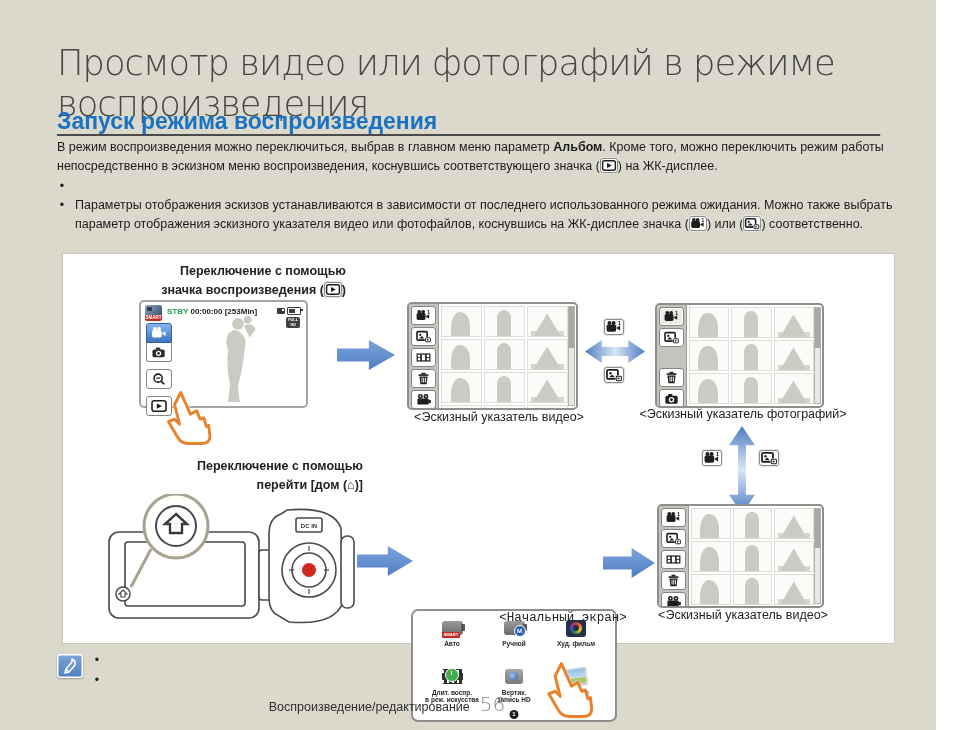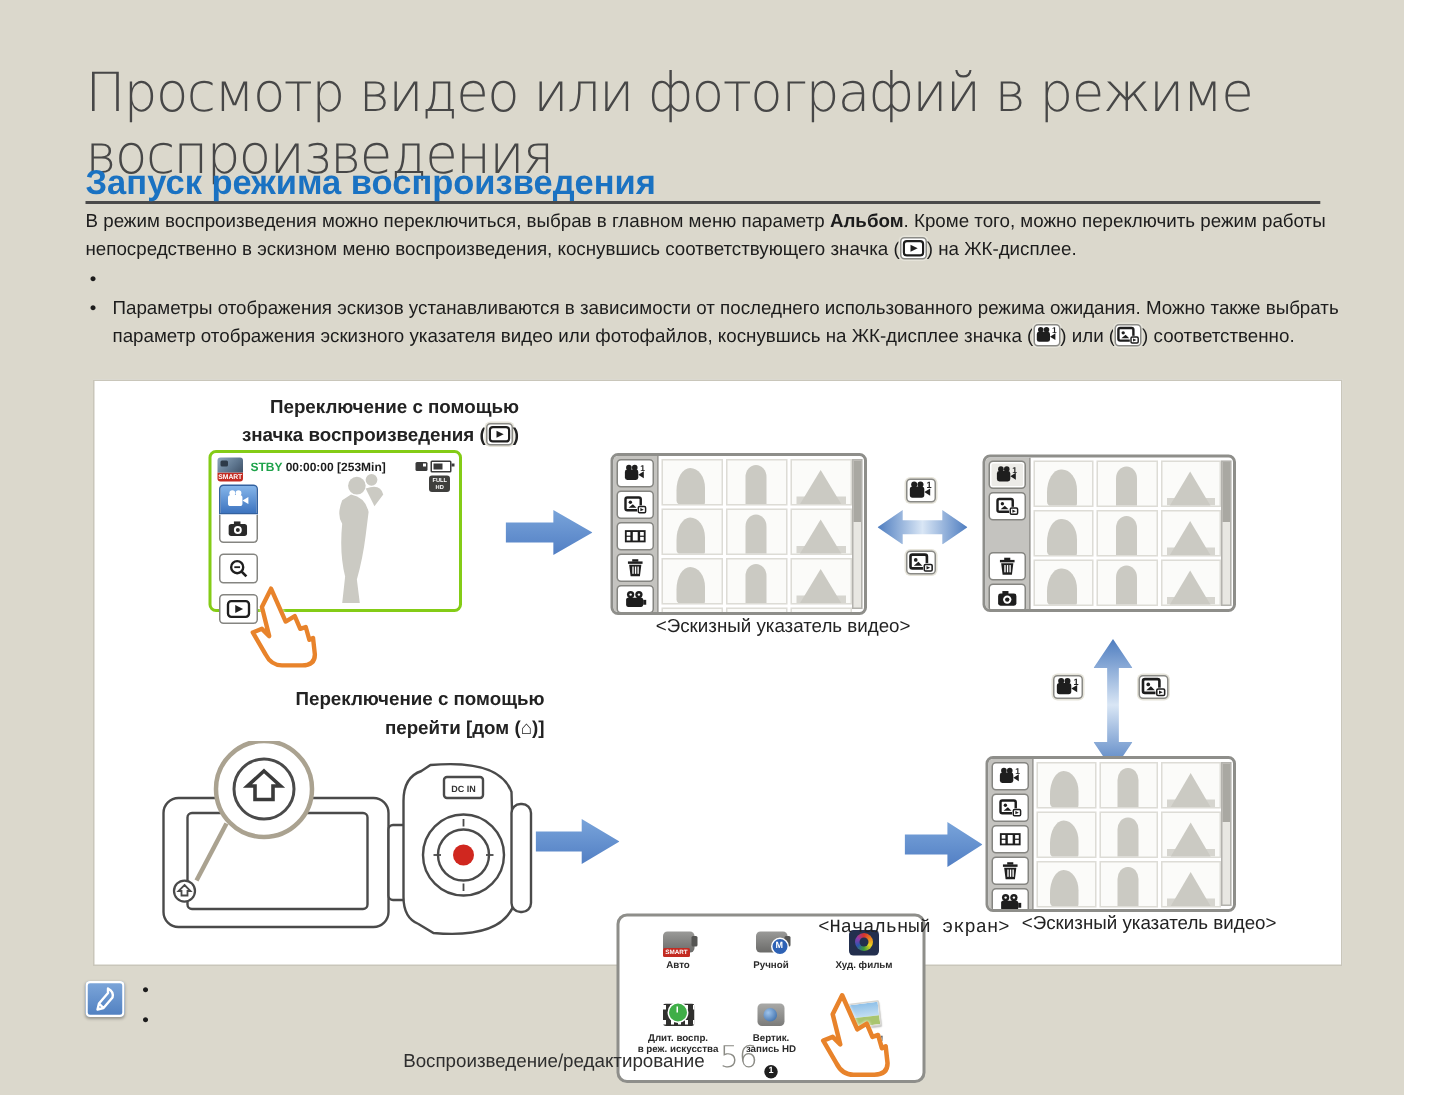--- a/index.html
+++ b/index.html
@@ -56,24 +56,24 @@
           border-radius:48% 52% 12% 22%/62% 55% 10% 14%;}
   .cell:nth-child(3n+2)::after{left:30%;top:12%;width:36%;height:92%;
           border-radius:50% 50% 8% 8%/30% 30% 4% 4%;}
   .cell:nth-child(3n)::after{left:12%;top:22%;width:74%;height:82%;
           clip-path:polygon(50% 0,100% 100%,0 100%);}
   .cell:nth-child(3n)::before{content:"";position:absolute;left:8%;bottom:0;width:84%;height:18%;
           background:#d6d5cf;}
   .t-scroll{position:absolute;right:1px;top:2px;bottom:2px;width:5px;background:#e8e7e2;
           border:1px solid #b3b2ad;}
   .t-scroll i{position:absolute;left:0;right:0;top:0;height:42%;background:#a9a8a2;display:block;}
-  .caption{font-size:12.5px;color:#222;text-align:right;}
-
-  
-  .stby-screen{border:2px solid #84cc16;border-radius:5px;background:#fff;position:relative;overflow:visible;}
+  .caption{font-size:12.5px;color:#222;text-align:center;}
+
+  
+  .stby-screen{border:2px solid #a3a3a3;border-radius:5px;background:#fff;position:relative;overflow:visible;}
   .smart-badge{position:absolute;left:4px;top:3px;width:17px;}
   .smart-badge .pic{height:10px;background:linear-gradient(135deg,#8fa6bd,#5d758e 60%,#3f5167);
           border-radius:2px 2px 0 0;position:relative;}
   .smart-badge .pic::after{content:"";position:absolute;left:2px;top:2px;width:5px;height:4px;
           background:#2d3a49;border-radius:1px;}
   .smart-badge .tag{display:block;background:#c32b22;color:#fff;font-size:4.5px;font-weight:bold;
           text-align:center;line-height:6px;border-radius:0 0 2px 2px;}
   .stby-status{position:absolute;left:26px;top:5px;font-size:8px;font-weight:bold;white-space:nowrap;}
   .stby-status .g{color:#1fa34b;}
   .tr-icons{position:absolute;right:5px;top:5px;display:flex;gap:2px;align-items:center;}
@@ -412,20 +412,21 @@
             <div class="cell"></div>
             <div class="cell"></div>
             <div class="cell"></div>
             <div class="cell"></div>
           </div>
         <div class="t-scroll">
             <i></i>
           </div>
       </div>
     </div>
+    <div class="abs caption" style="left:565px;top:153px;width:230px;">&lt;Эскизный указатель фотографий&gt;</div>
 
     <div class="abs inline-icon" style="left:639px;top:196px;">
         <svg width="18" height="14">
           <use href="#sym-vthumb"></use>
         </svg>
       </div>
     <div class="abs arrow-dv" style="left:666px;top:172px;width:26px;height:88px;"></div>
     <div class="abs inline-icon" style="left:696px;top:196px;">
         <svg width="18" height="14">
           <use href="#sym-pthumb"></use>

